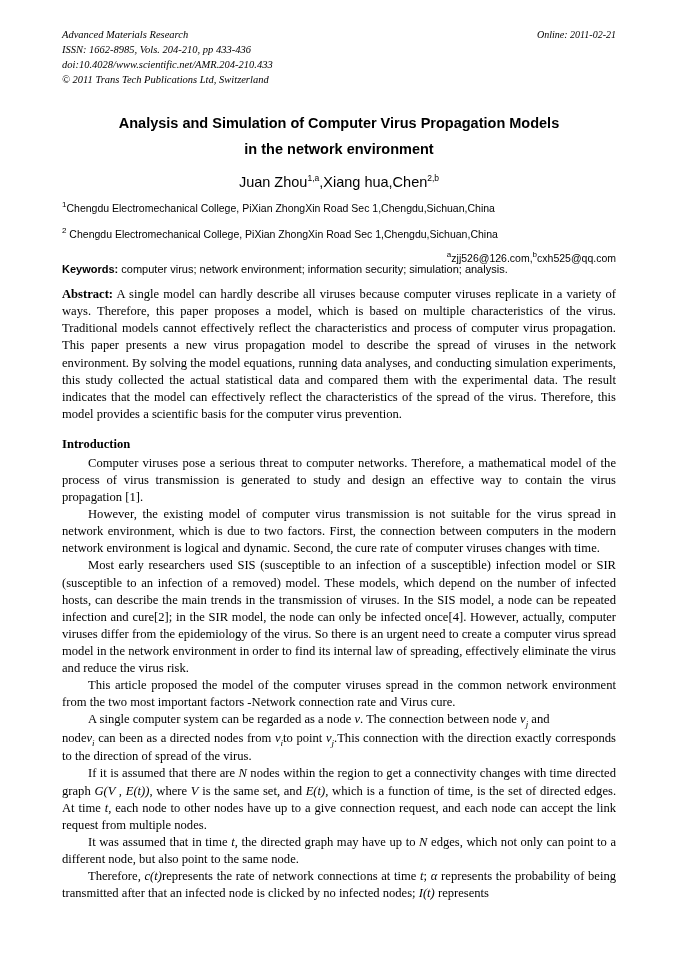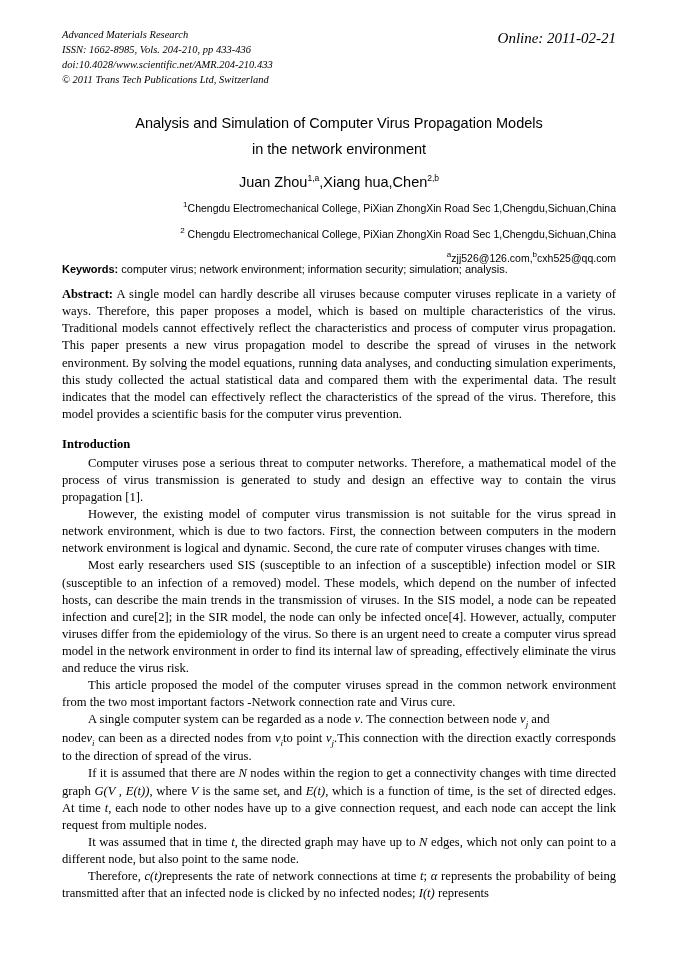--- a/index.html
+++ b/index.html
@@ -31,51 +31,51 @@
     line-height: 1.42;
   }
   .journal-left {
     font-style: italic;
   }
   .journal-left div {
     white-space: nowrap;
   }
   .journal-right {
     font-style: italic;
-    font-size: 15px;
+    font-size: 10px;
     padding-top: 0px;
   }
 
   
   .title-block {
     margin-top: 22px;
     text-align: center;
     font-family: "Liberation Sans", sans-serif;
-    font-weight: normal;
+    font-weight: bold;
     font-size: 14.5px;
     line-height: 1.85;
   }
   .title-line2 {
     display: block;
   }
 
   .authors {
     margin-top: 10px;
     text-align: center;
     font-size: 14.5px;
     font-family: "Liberation Sans", sans-serif;
     font-weight: normal;
   }
   .authors sup {
     font-size: 8.5px;
     vertical-align: super;
   }
 
   .affil {
-    text-align: right;
+    text-align: left;
     font-family: "Liberation Sans", sans-serif;
     font-size: 10.5px;
     margin-top: 9px;
     line-height: 1.5;
   }
   .affil sup {
     font-size: 8px;
     vertical-align: super;
   }
   .emails {

